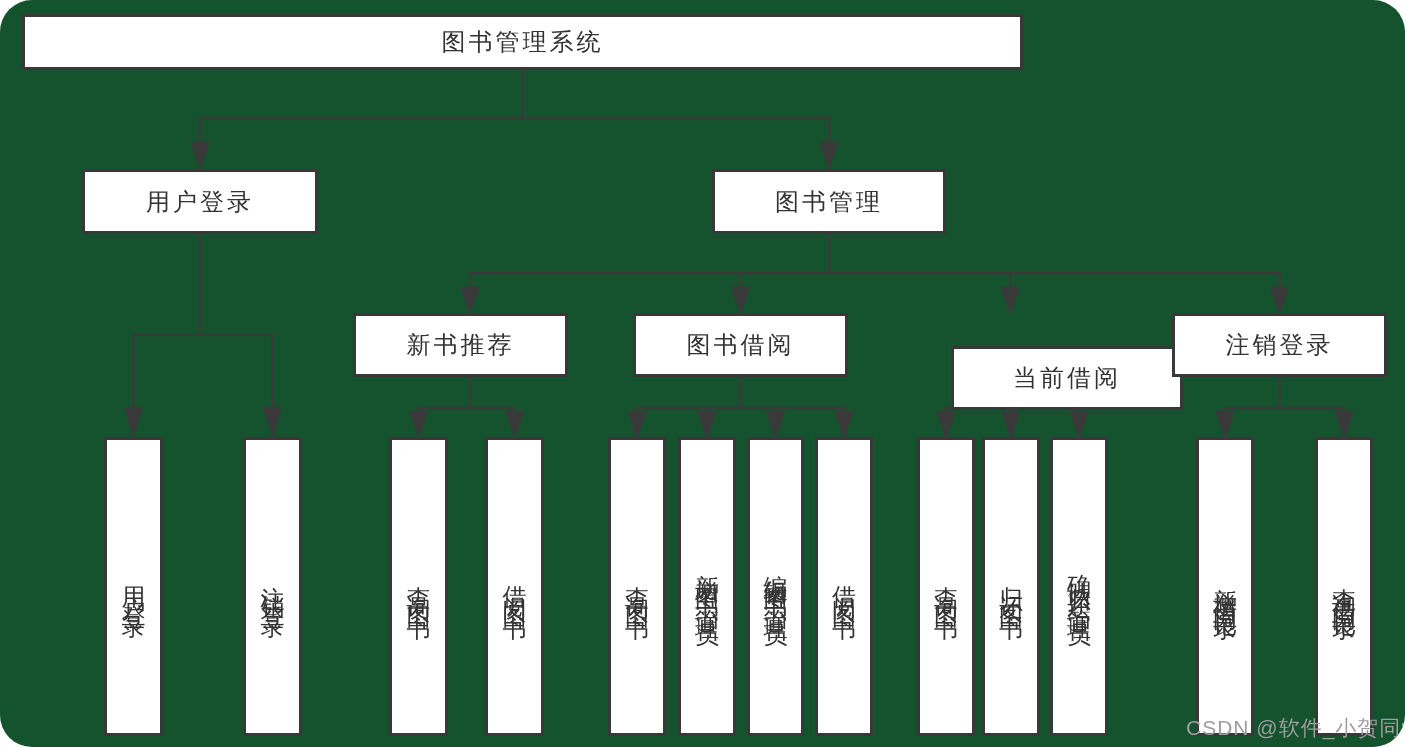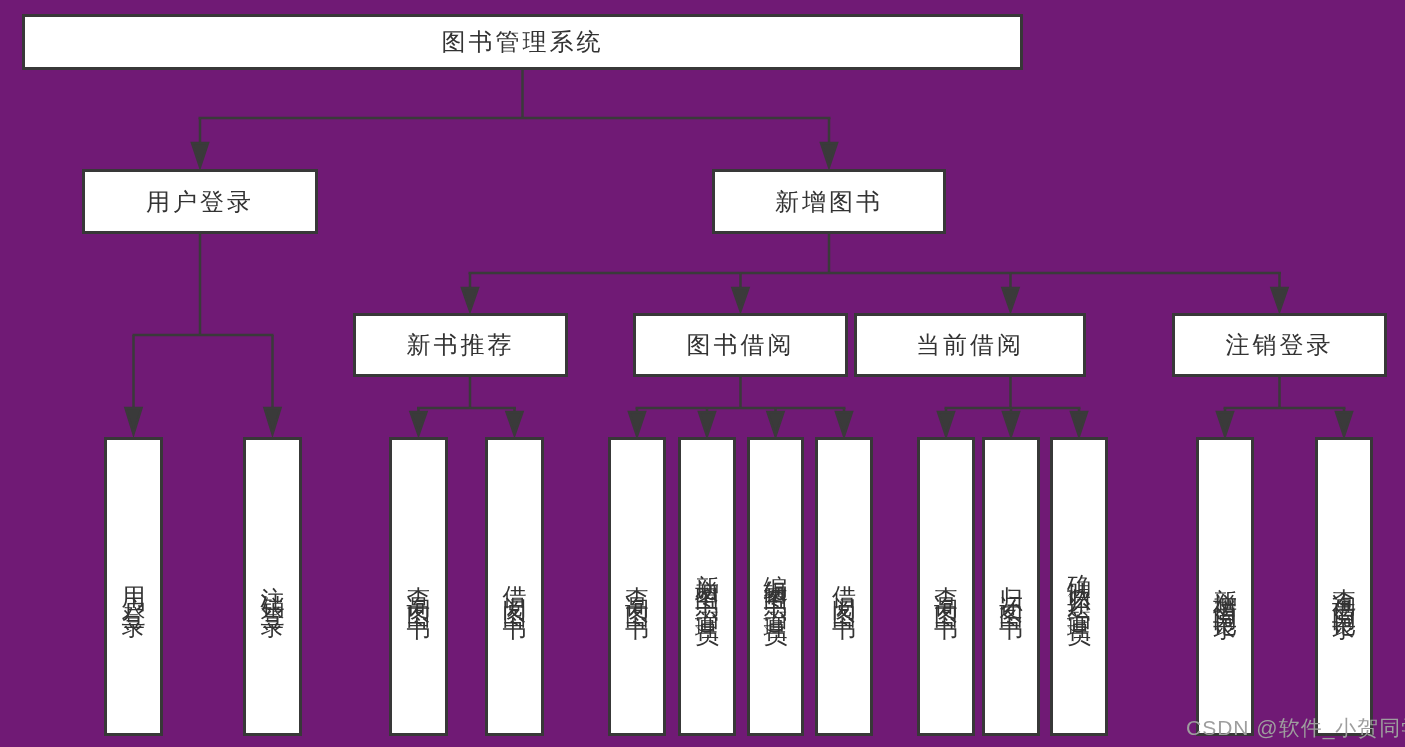--- a/index.html
+++ b/index.html
@@ -5,22 +5,23 @@
   html, body {
     margin: 0;
     padding: 0;
     background: #ffffff;
     font-family: "Liberation Sans", "DejaVu Sans", sans-serif;
   }
   #canvas {
     position: relative;
     width: 1405px;
     height: 747px;
-    background: #701a75;
+    background: #14532d;
     overflow: hidden;
+    border-radius: 32px;
   }
   #connectors {
     position: absolute;
     left: 0; top: 0;
     width: 1405px; height: 747px;
     pointer-events: none;
   }
   .node {
     position: absolute;
     box-sizing: border-box;
@@ -132,30 +133,30 @@
   </svg>
 
   <div class="node root">
     <span class="h-label">图书管理系统</span>
   </div>
 
   <div class="node lvl2" style="left:82px; width:236px;">
     <span class="h-label">用户登录</span>
   </div>
   <div class="node lvl2" style="left:712px; width:234px;">
-    <span class="h-label">新增图书</span>
+    <span class="h-label">图书管理</span>
   </div>
 
   <div class="node lvl3" style="left:353px; width:215px;">
     <span class="h-label">新书推荐</span>
   </div>
   <div class="node lvl3" style="left:633px; width:215px;font-family:Liberation Serif, serif;">
     <span class="h-label">图书借阅</span>
   </div>
-  <div class="node lvl3" style="left:854px; width:232px;">
+  <div class="node lvl3" style="left:951px; width:232px;margin-top:33px;">
     <span class="h-label">当前借阅</span>
   </div>
   <div class="node lvl3" style="left:1172px; width:215px;">
     <span class="h-label">注销登录</span>
   </div>
 
   <div class="node leaf" style="left:104px; width:59px;">
     <span class="v-label">用户登录</span>
   </div>
   <div class="node leaf" style="left:243px; width:59px;">

